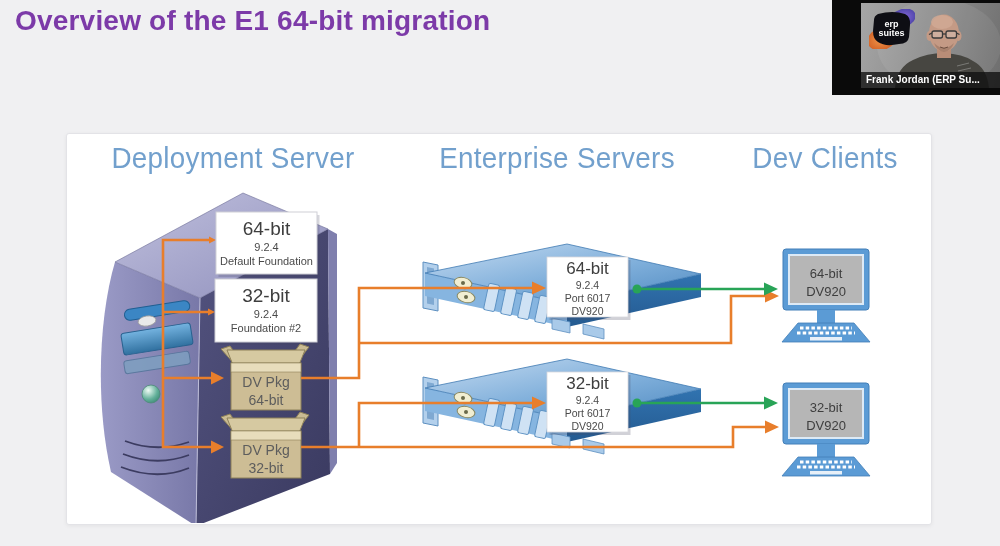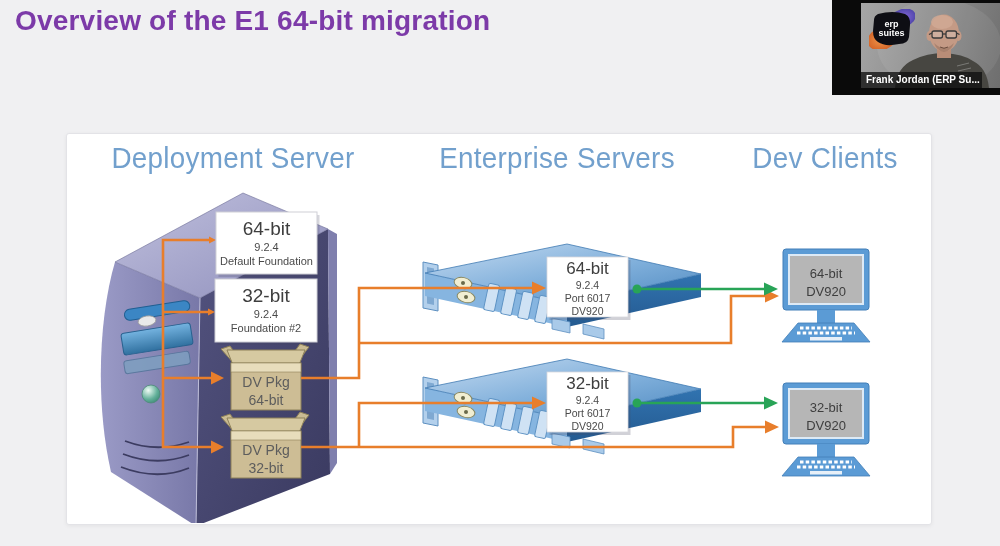--- a/index.html
+++ b/index.html
@@ -23,21 +23,21 @@
   .ts2{font:10.5px "Liberation Sans",sans-serif;fill:#4a4a4a;text-anchor:middle;}
   .tp {font:14px "Liberation Sans",sans-serif;fill:#5d5d5d;text-anchor:middle;}
   .tc {font:13px "Liberation Sans",sans-serif;fill:#3e3e3e;text-anchor:middle;}
 
   
   .webcam{position:absolute;right:0;top:0;width:168px;height:95px;background:#0a0a0a;}
   .webcam-video{position:absolute;left:5px;top:3px;right:0;bottom:7px;overflow:hidden;
     background:linear-gradient(105deg,#a6a6a6 0%,#909090 42%,#6e6e6e 100%);margin-left:24px;}
   .webcam-logo{position:absolute;left:8px;top:6px;width:46px;height:40px;}
   .webcam-caption{position:absolute;left:0;bottom:0;max-width:150px;white-space:nowrap;overflow:hidden;
-    background:rgba(15,15,15,.78);color:#ffffff;font-size:10px;font-weight:700;padding:2px 2px 3px 5px;}
+    background:rgba(15,15,15,.78);color:#ffffff;font-size:10px;font-weight:700;padding:2px 20px 3px 5px;}
 </style>
 </head>
 <body>
 
 <div class="page">
 
   <div class="slide-title">
     <div>Overview of the E1 64-bit migration</div>
   </div>
 

